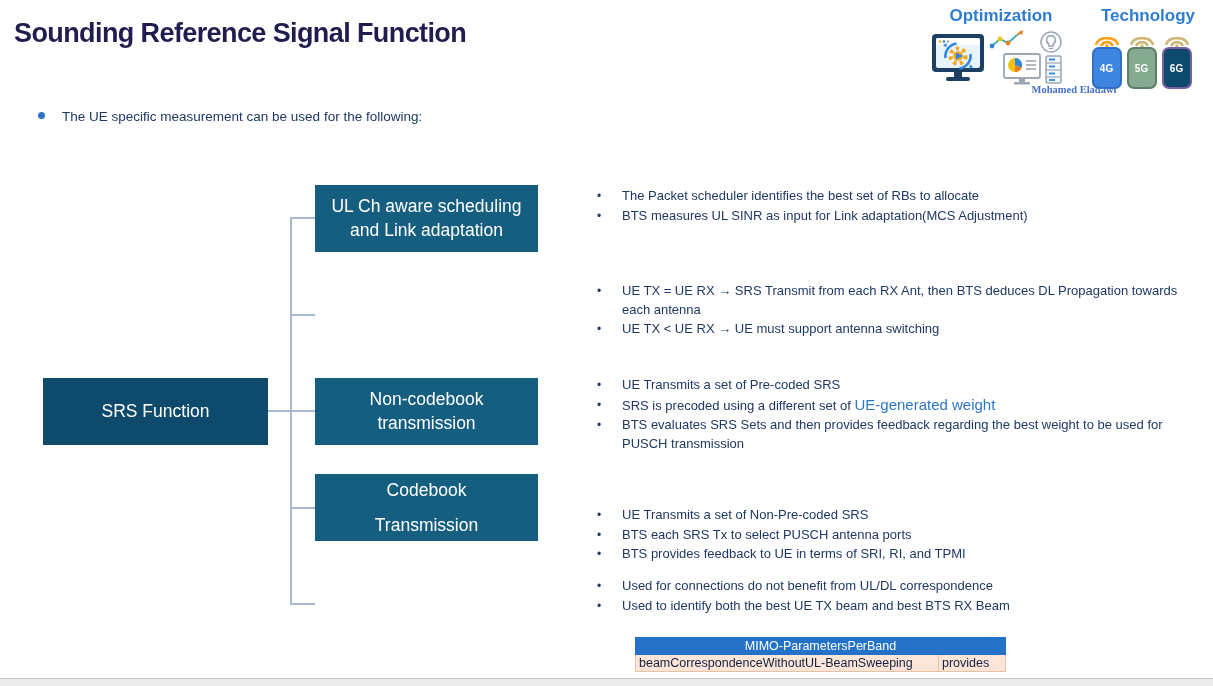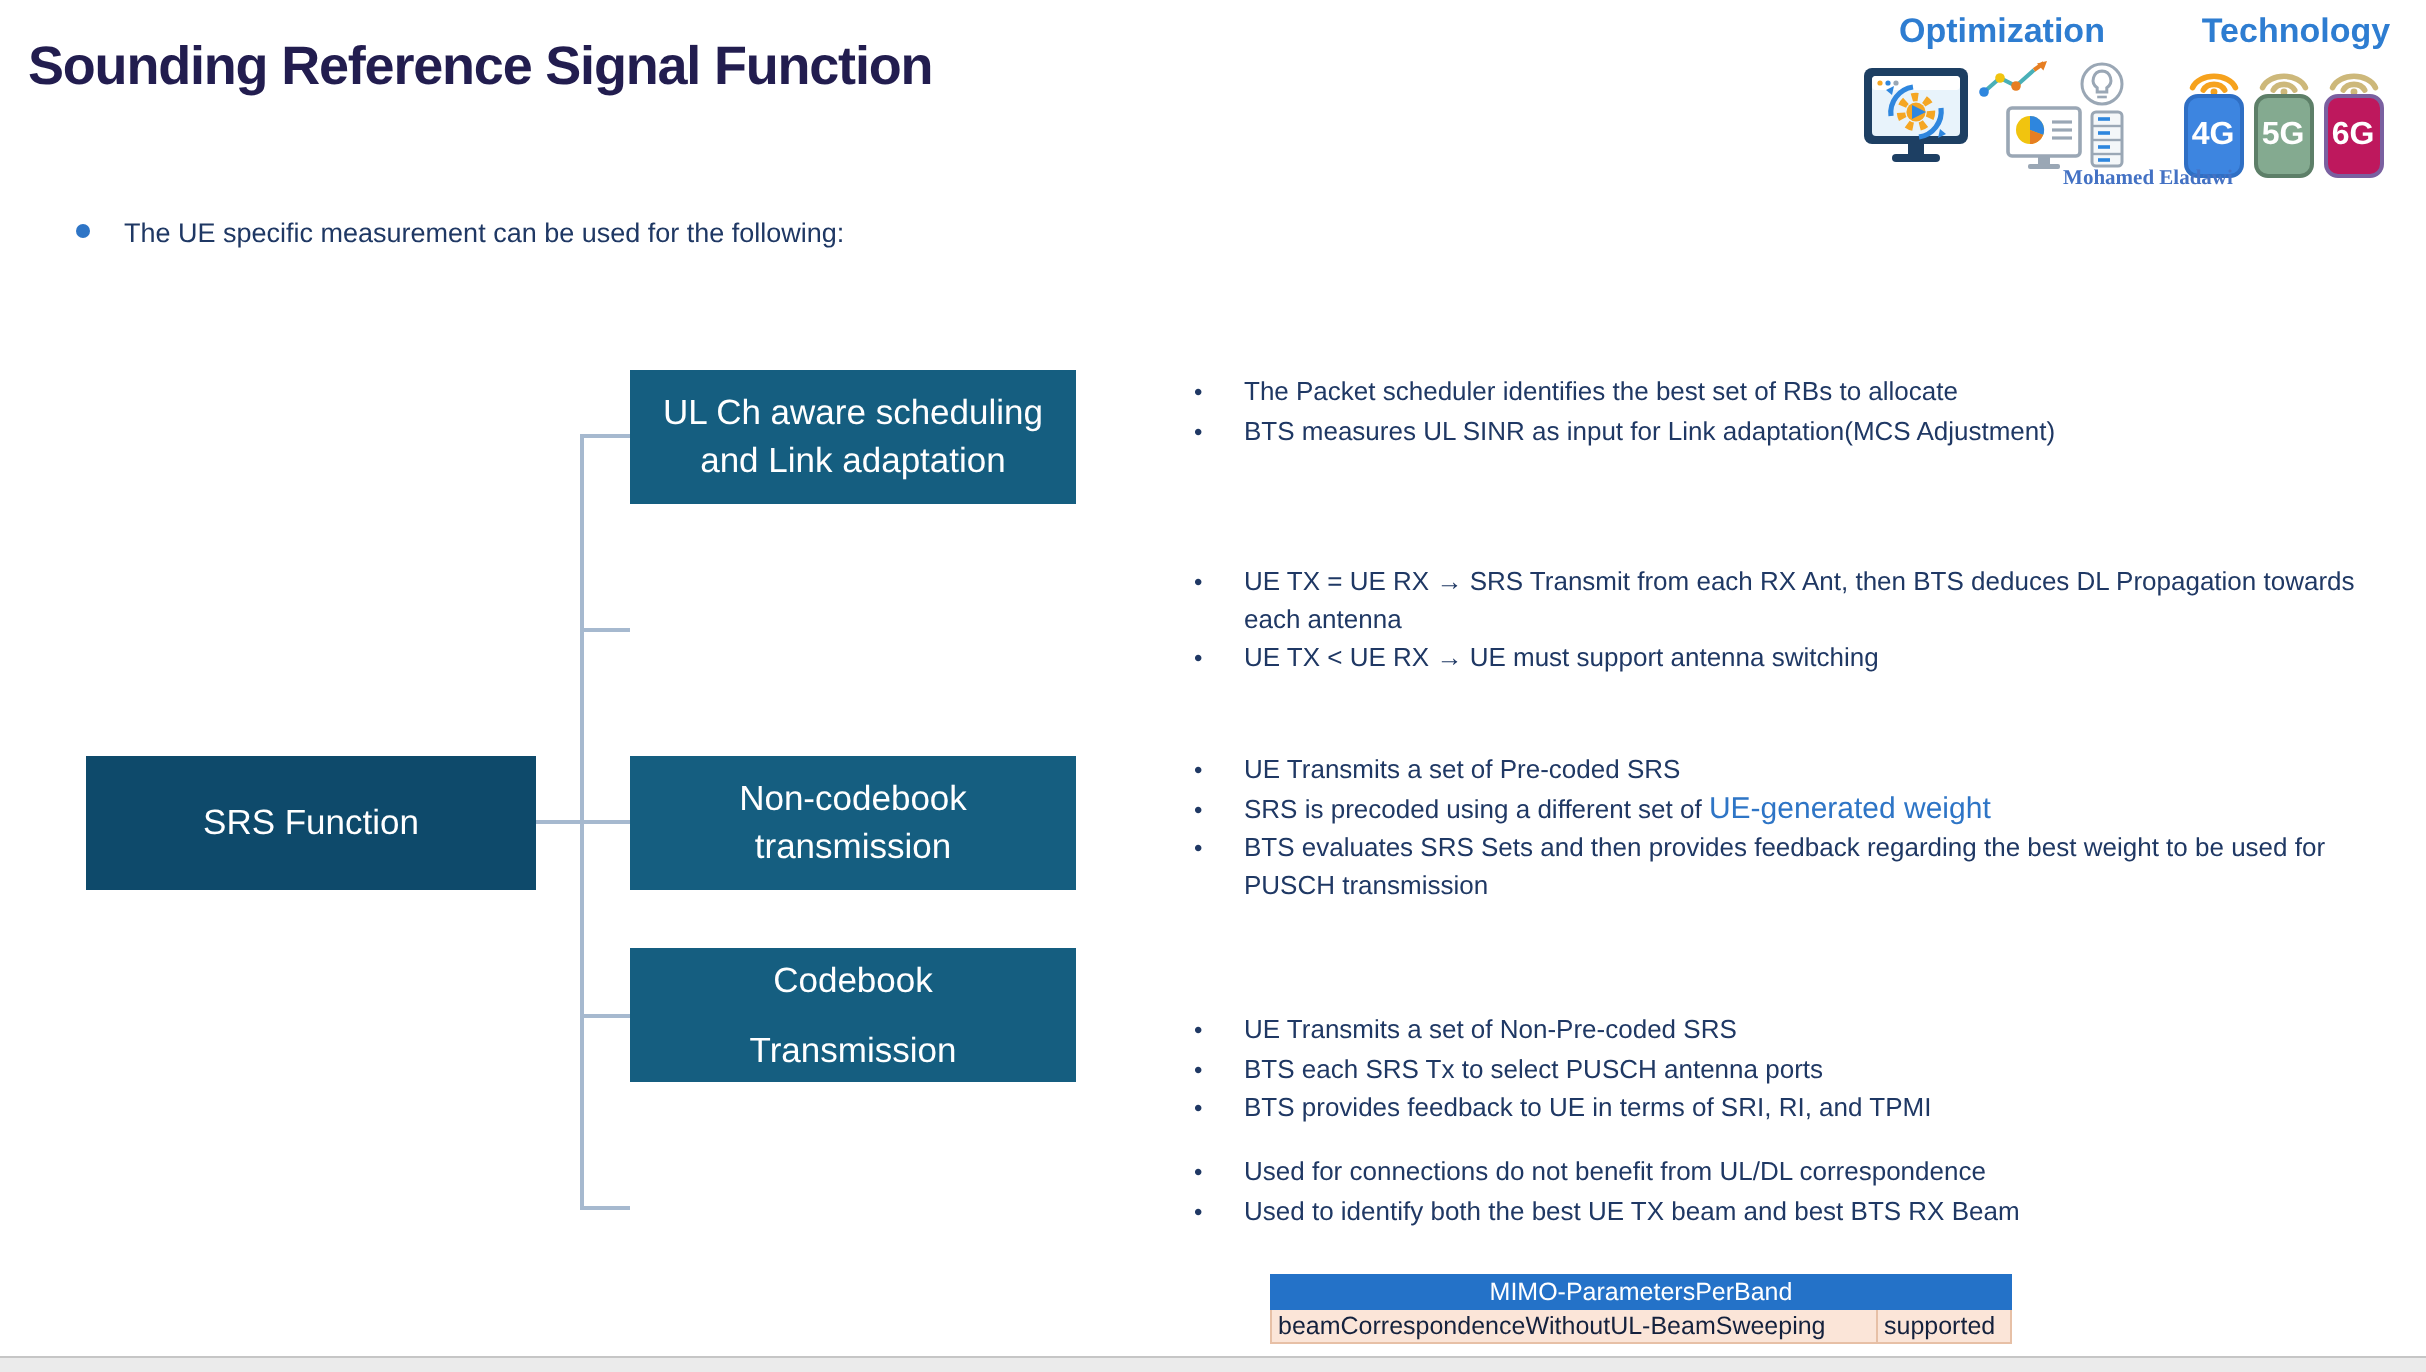--- a/index.html
+++ b/index.html
@@ -25,21 +25,21 @@
   #brand-opt{left:936px;width:130px;}
   #brand-tech{left:1090px;width:116px;}
   .brand-icon{position:absolute;}
   #icon-monitor-gear{left:930px;top:33px;}
   #icon-analytics{left:988px;top:30px;}
   .tiles{position:absolute;left:1090px;top:32px;display:flex;gap:2px;}
   .tile{display:flex;flex-direction:column;align-items:center;width:33px;}
   .tile-wifi{height:15px;}
   .tile-square{
     width:30px;height:42px;border-radius:7px;display:flex;align-items:center;justify-content:center;
-    color:#fff;font-weight:700;font-size:16px;border:2px solid rgba(0,0,0,0.22);box-sizing:border-box;
+    color:#fff;font-weight:700;font-size:10px;border:2px solid rgba(0,0,0,0.22);box-sizing:border-box;
   }
   .author{position:absolute;left:1026px;top:84px;width:96px;text-align:center;
     font-family:"Liberation Serif", serif;font-weight:700;font-size:10.5px;color:var(--author-blue);}
 
   
   .bbox{
     position:absolute;left:315px;width:223px;height:67px;background:var(--accent-box);
     color:#fff;display:flex;align-items:center;justify-content:center;text-align:center;
     font-size:17.5px;line-height:1.32;white-space:pre-line;
   }
@@ -157,21 +157,21 @@
       <div class="tile-square" style="background: rgb(132, 170, 144); border-color: rgb(93, 127, 104);">
           <span>5G</span>
         </div>
     </div>
     <div class="tile" id="tile2" style="color: rgb(205, 184, 122);">
       <svg class="tile-wifi" width="26" height="15" viewBox="0 0 24 14">
         <path d="M2 11 C5 4, 19 4, 22 11" fill="none" stroke="currentColor" stroke-width="2.6" stroke-linecap="round"></path>
         <path d="M7 12.2 C9 8.6, 15 8.6, 17 12.2" fill="none" stroke="currentColor" stroke-width="2.6" stroke-linecap="round"></path>
         <circle cx="12" cy="13" r="1.6" fill="currentColor"></circle>
       </svg>
-      <div class="tile-square" style="background: #be185d; border-color: rgb(122, 96, 160); justify-content: center;">
+      <div class="tile-square" style="background: #0c4a6e; border-color: rgb(122, 96, 160); justify-content: center;">
           <span>6G</span>
         </div>
     </div>
   </div>
 
   <div class="author">Mohamed Eladawi</div>
 
   <span class="intro-dot"></span>
   <div class="intro-text">The UE specific measurement can be used for the following:</div>
 
@@ -215,19 +215,19 @@
       <li><span>Used to identify both the best UE TX beam and best BTS RX Beam</span></li>
     </ul>
 
   <table class="param-table">
     <tbody>
         <tr>
       <td class="th" colspan="2">MIMO-ParametersPerBand</td>
     </tr>
     <tr>
       <td class="cell col-param">beamCorrespondenceWithoutUL-BeamSweeping</td>
-      <td class="cell col-val">supported</td>
+      <td class="cell col-val">provides</td>
     </tr>
   </tbody>
     </table>
 
   <div class="bottom-strip"></div>
 </div>
 
 </body></html>

